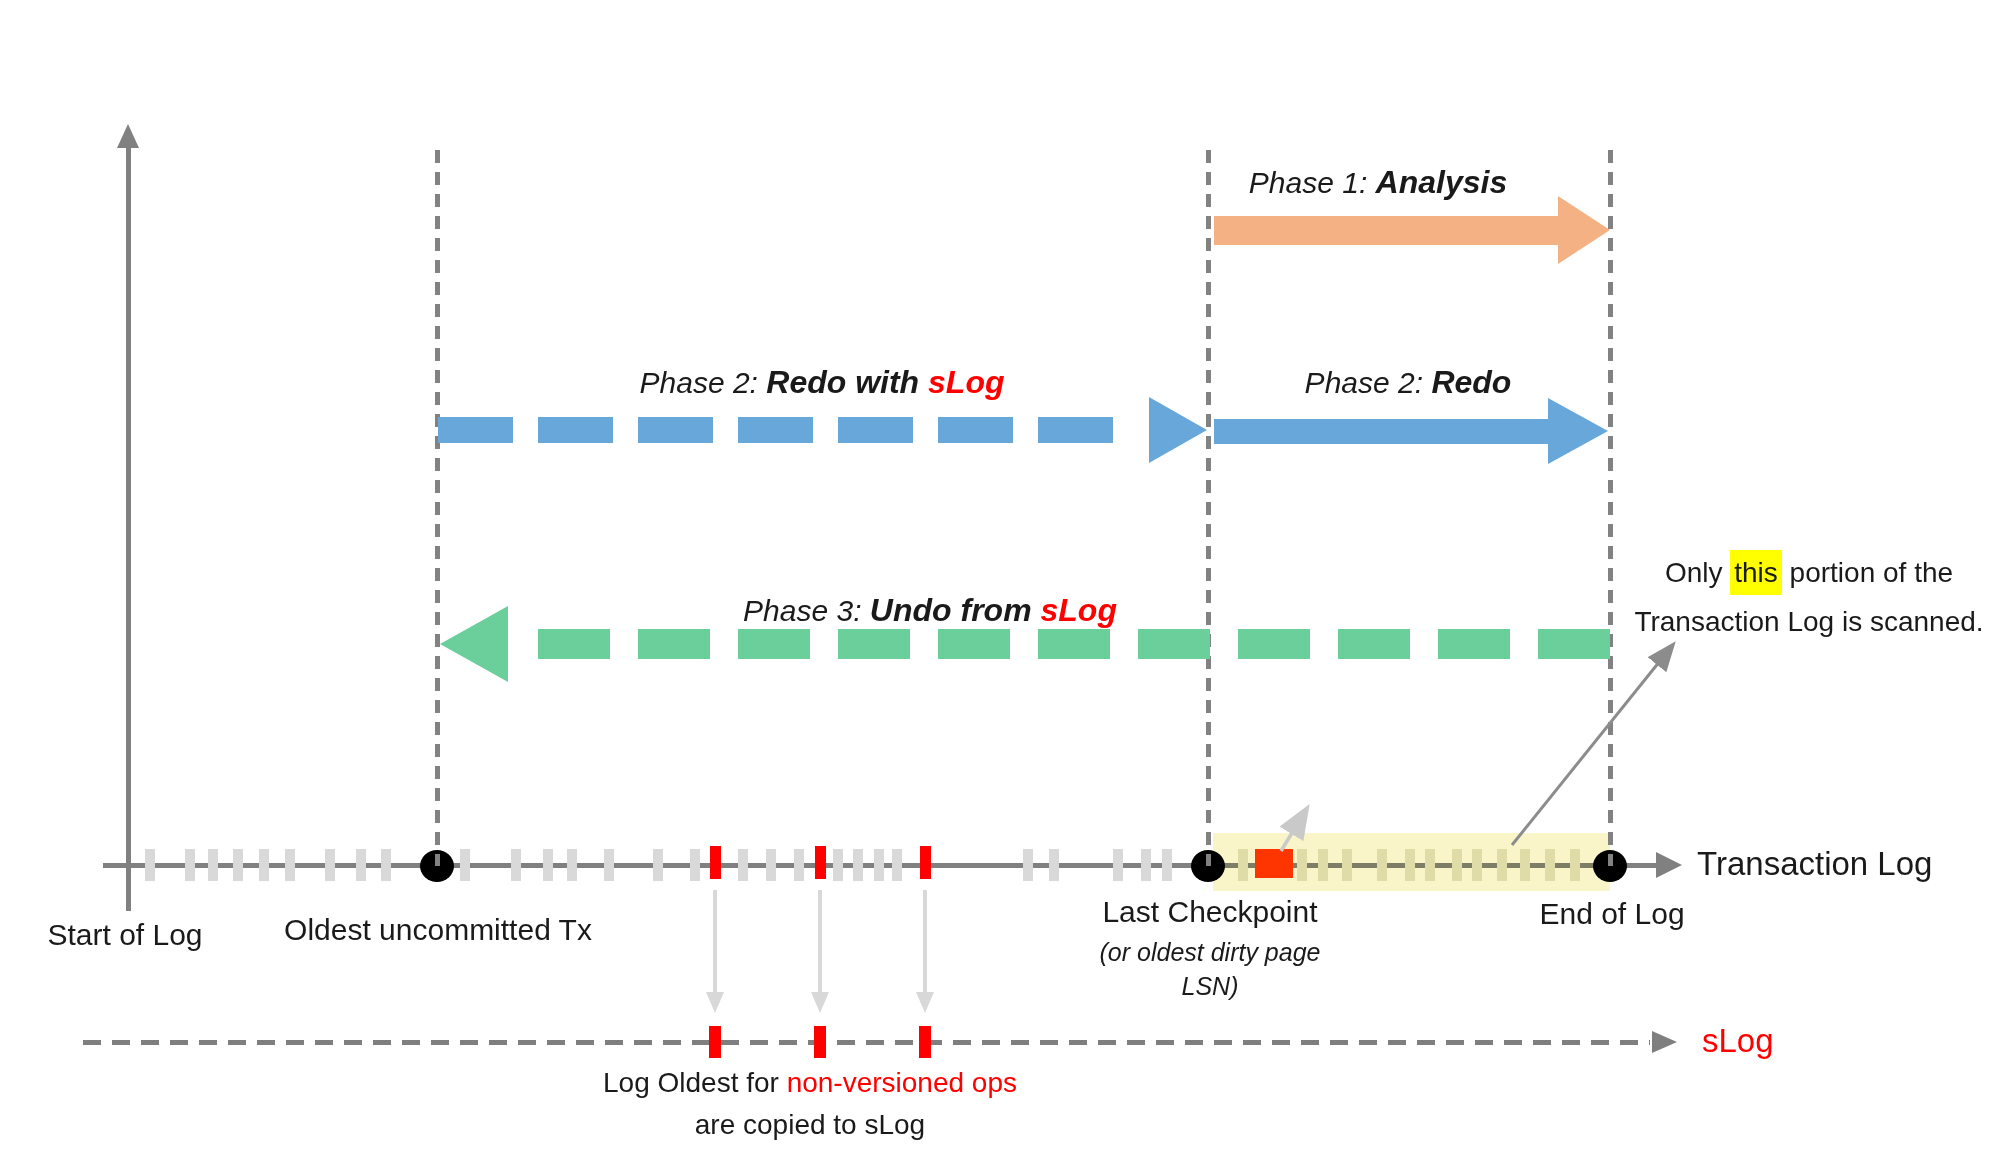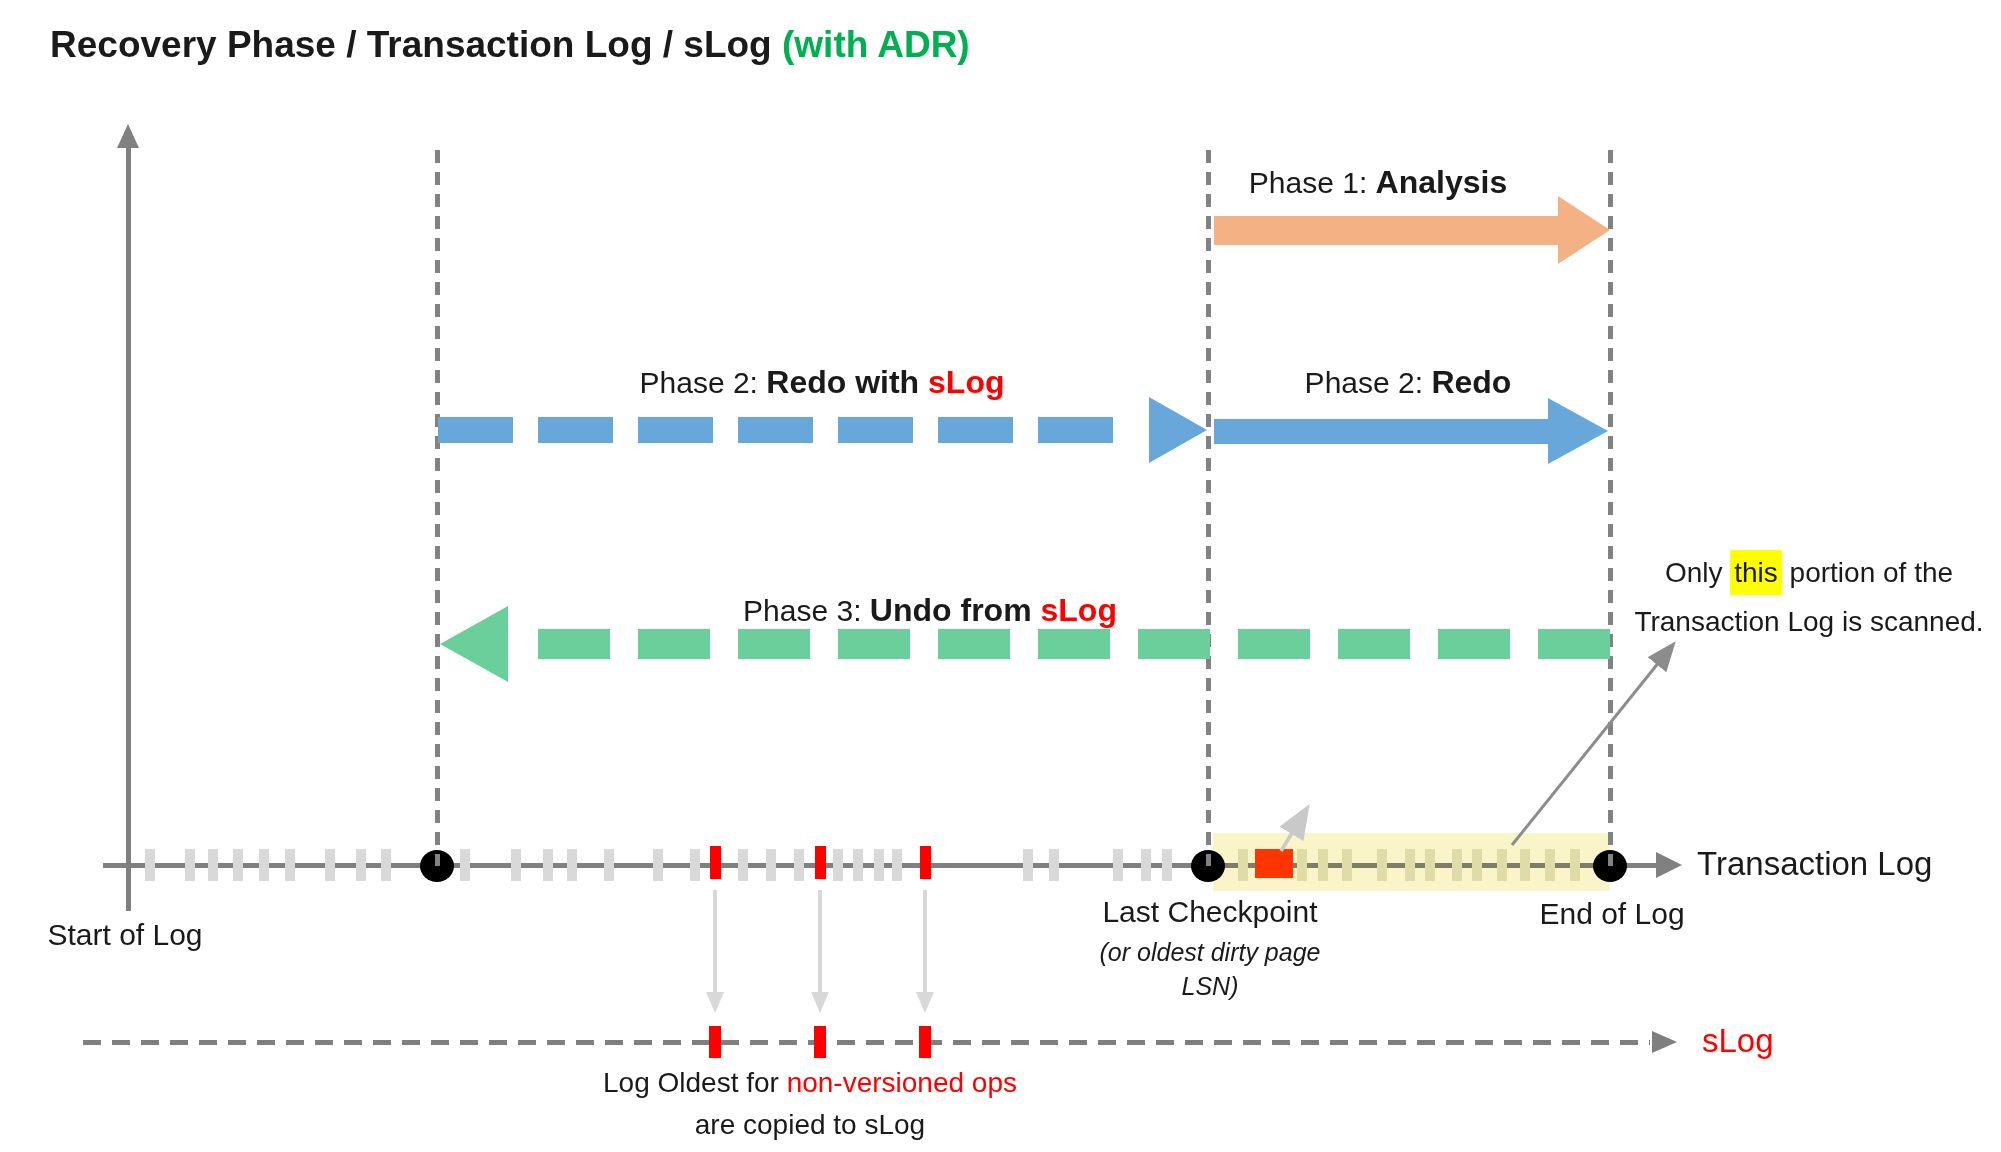--- a/index.html
+++ b/index.html
@@ -52,21 +52,21 @@
   .p2-head{position:absolute;left:1548px;top:398px;width:0;height:0;
            border-top:33px solid transparent;border-bottom:33px solid transparent;
            border-left:60px solid #68A7D9;}
   .p3-body{position:absolute;left:538px;top:629px;width:1072px;height:30px;
            background:repeating-linear-gradient(90deg,#6BCF9C 0 72px,transparent 72px 100px);}
   .p3-head{position:absolute;left:440px;top:606px;width:0;height:0;
            border-top:38px solid transparent;border-bottom:38px solid transparent;
            border-right:68px solid #6BCF9C;}
 
   
-  .plabel{position:absolute;white-space:nowrap;font-size:30px;transform:translateX(-50%);}
+  .plabel{position:absolute;white-space:nowrap;font-size:30px;transform:translateX(-50%);font-style:italic;}
   .plabel b{font-size:32px;}
   .plabel .red, .red{color:#FF0000;}
 
   
   .note{position:absolute;text-align:center;transform:translateX(-50%);}
   .scan-note{left:1809px;top:548px;font-size:28px;line-height:49px;width:420px;}
   .scan-note .hl{background:#FFFF00;padding:7px 4px;}
   .persist-note{left:1377px;top:693px;font-size:28px;line-height:42px;width:360px;}
   .copy-note{left:810px;top:1062px;font-size:28px;line-height:42px;width:640px;}
 
@@ -90,23 +90,20 @@
              border-left:25px solid #7F7F7F;}
   .slog-tick{position:absolute;top:1026px;width:12px;height:32px;background:#FF0000;}
 
   svg.overlay{position:absolute;left:0;top:0;}
 </style>
 </head>
 <body>
 
 <div class="canvas">
 
-  <div class="title">
-    <span>Recovery Phase / Transaction Log / sLog </span><span class="green">(with ADR)</span>
-  </div>
 
   <div class="vaxis-head"></div>
   <div class="vaxis-shaft"></div>
 
   <div class="band"></div>
 
   <div class="tl-line-a"></div>
   <div class="tl-line-b"></div>
   <div class="tl-line-c"></div>
   <div class="tl-head"></div>
@@ -190,20 +187,21 @@
     <span>Phase 3: </span><b>Undo from </b><b class="red">sLog</b>
   </div>
 
   <div class="note scan-note">
     <span>Only </span><span class="hl">this</span><span> portion of the</span><br>
     <span>Transaction Log is scanned.</span>
   </div>
 
 
   <div class="tlab" style="left:125px;top:918px;">Start of Log</div>
+  <div class="tlab" style="left:438px;top:913px;">Oldest uncommitted Tx</div>
   <div class="tlab" style="left:1210px;top:895px;">Last Checkpoint</div>
   <div class="tlab it" style="left:1210px;top:938px;">(or oldest dirty page</div>
   <div class="tlab it" style="left:1210px;top:972px;">LSN)</div>
   <div class="tlab" style="left:1612px;top:897px;">End of Log</div>
   <div class="axis-label">Transaction Log</div>
 
   <div class="slog-line"></div>
   <div class="slog-head"></div>
   <div class="slog-label">sLog</div>
 

